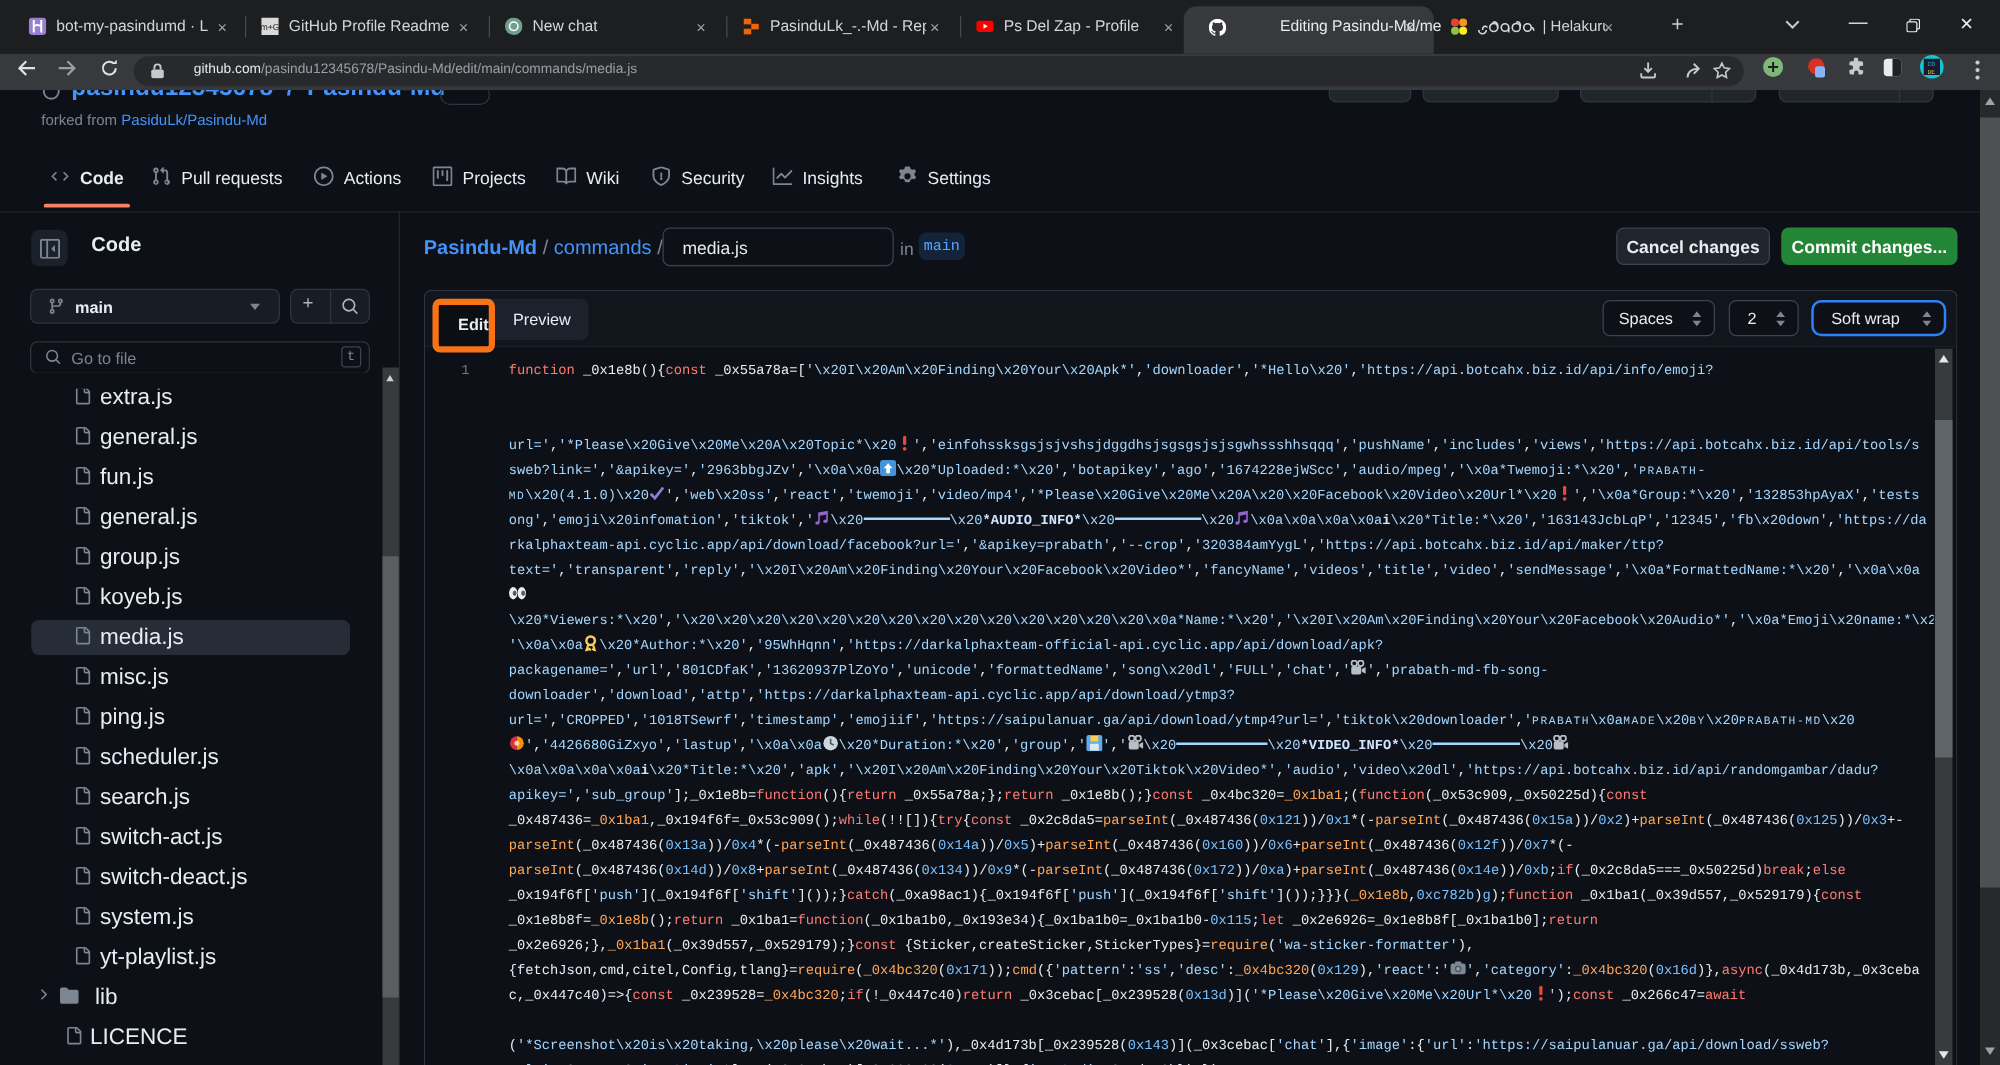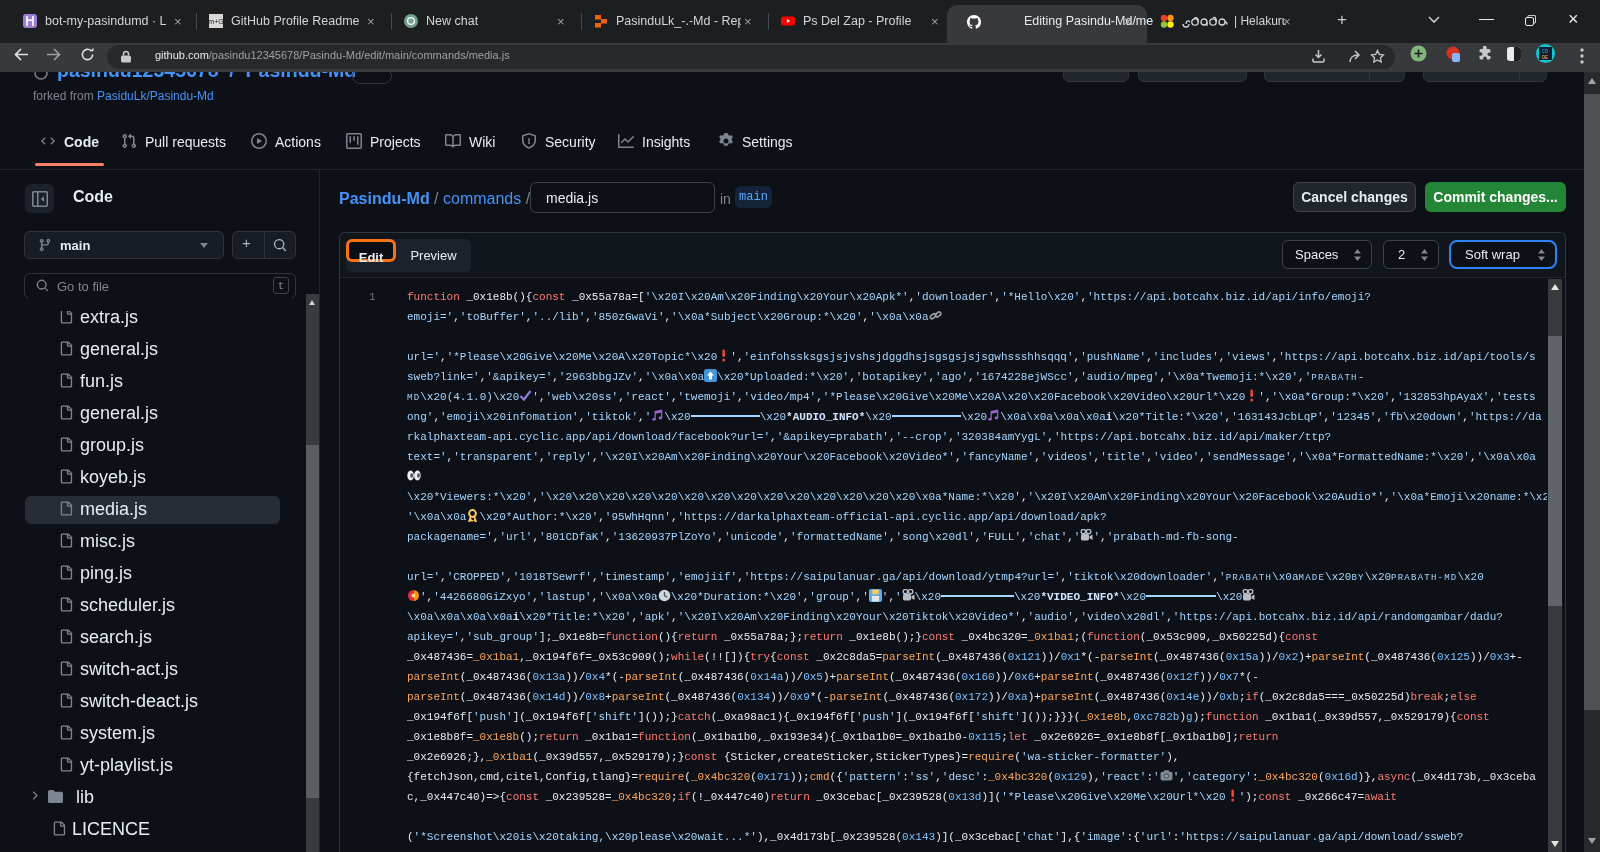--- a/index.html
+++ b/index.html
@@ -238,44 +238,38 @@
   <div class="abs" style="left:19px;top:20px;font-size:16px;white-space:nowrap"><span class="blue" style="font-weight:600">Pasindu-Md</span><span class="muted"> / </span><span class="blue">commands</span><span class="muted"> / </span></div>
   <div class="abs" style="left:210px;top:12px;width:185px;height:31px;border:1px solid #3c434d;border-radius:6px"></div>
   <div class="abs" style="left:226px;top:20px;font-size:14px;color:#e6edf3">media.js</div>
   <div class="abs" style="left:400px;top:21px;font-size:14px;color:#7d8590">in</div>
   <div class="abs" style="left:415px;top:16px;width:37px;height:22px;background:rgba(56,139,253,0.15);border-radius:6px;color:#58a6ff;font-size:12px;font-family:'Liberation Mono',monospace;text-align:center;line-height:22px">main</div>
   <div class="abs" style="left:973px;top:12px;width:123px;height:30px;background:#21262d;border:1px solid #3c434d;border-radius:6px;color:#e6edf3;font-size:14px;font-weight:600;text-align:center;line-height:28px">Cancel changes</div>
   <div class="abs" style="left:1105px;top:12px;width:141px;height:30px;background:#238636;border-radius:6px;color:#fff;font-size:14px;font-weight:600;text-align:center;line-height:30px">Commit changes...</div>
   <div id="edbox">
    <div id="edtoolbar">
     <div class="abs" style="left:6px;top:6px;width:125px;height:33px;background:#1c222b;border-radius:6px"></div>
-    <div class="abs" style="left:6px;top:6px;width:50px;height:23px;background:#0b0f14;border:3px solid #f97316;border-radius:6px;color:#e6edf3;font-size:13px;font-weight:700;text-align:center;line-height:31px">Edit</div>
+    <div class="abs" style="left:6px;top:6px;width:50px;height:43px;background:#0b0f14;border:5px solid #f97316;border-radius:6px;color:#e6edf3;font-size:13px;font-weight:700;text-align:right;line-height:31px">Edit</div>
     <div class="abs" style="left:56px;top:6px;width:75px;height:33px;color:#e6edf3;font-size:13px;text-align:center;line-height:33px">Preview</div>
     <div class="sel" style="left:942px;width:90px;padding-left:12px">Spaces<svg class="seltri" viewBox="0 0 9 12">
                 <path d="M4.5 0l3.5 4.5h-7z" fill="#7d8590"></path>
                 <path d="M4.5 12L1 7.5h7z" fill="#7d8590"></path>
               </svg></div>
     <div class="sel" style="left:1043px;width:56px;padding-left:14px">2<svg class="seltri" viewBox="0 0 9 12">
                 <path d="M4.5 0l3.5 4.5h-7z" fill="#7d8590"></path>
                 <path d="M4.5 12L1 7.5h7z" fill="#7d8590"></path>
               </svg></div>
     <div class="sel" style="left:1109px;width:108px;padding-left:14px;border:2px solid #2f81f7;border-radius:8px;line-height:25px">Soft wrap<svg class="seltri" style="top:7px" viewBox="0 0 9 12">
                 <path d="M4.5 0l3.5 4.5h-7z" fill="#7d8590"></path>
                 <path d="M4.5 12L1 7.5h7z" fill="#7d8590"></path>
               </svg></div>
    </div>
    <div class="abs" style="left:29px;top:54px;width:20px;height:20px;font-family:'Liberation Mono',monospace;font-size:11px;color:#6e7681;line-height:20px">1</div>
    <div id="code">
 <div class="crow" style="top:8px"><span class="k">function</span> _0x1e8b(){<span class="k">const</span> _0x55a78a=[<span class="s">'\x20I\x20Am\x20Finding\x20Your\x20Apk*'</span>,<span class="s">'downloader'</span>,<span class="s">'*Hello\x20'</span>,<span class="s">'https://api.botcahx.biz.id/api/info/emoji?</span></div>
-<div class="crow" style="top:28px"><span class="s">emoji='</span>,<span class="s">'toBuffer'</span>,<span class="s">'../lib'</span>,<span class="s">'850zGwaVi'</span>,<span class="s">'\x0a*Subject\x20Group:*\x20'</span>,<span class="s">'\x0a\x0a<span class="em"><svg width="13" height="13" viewBox="0 0 13 13">
-                    <g fill="none" stroke="#9aa0a6" stroke-width="1.6">
-                      <rect x="1" y="5.5" width="6" height="3.5" rx="1.7" transform="rotate(-40 4 7.2)"></rect>
-                      <rect x="6" y="3.8" width="6" height="3.5" rx="1.7" transform="rotate(-40 9 5.5)"></rect>
-                    </g>
-                  </svg></span></span></div>
 <div class="crow" style="top:68px"><span class="s">url='</span>,<span class="s">'*Please\x20Give\x20Me\x20A\x20Topic*\x20<span class="em"><svg width="13" height="13" viewBox="0 0 13 13">
                     <rect x="5.4" y="0.5" width="2.6" height="7.6" rx="1.3" fill="#e8473f"></rect>
                     <circle cx="6.7" cy="11" r="1.5" fill="#e8473f"></circle>
                   </svg></span>'</span>,<span class="s">'einfohssksgsjsjvshsjdggdhsjsgsgsjsjsgwhssshhsqqq'</span>,<span class="s">'pushName'</span>,<span class="s">'includes'</span>,<span class="s">'views'</span>,<span class="s">'https://api.botcahx.biz.id/api/tools/s</span></div>
 <div class="crow" style="top:88px"><span class="s">sweb?link='</span>,<span class="s">'&amp;apikey='</span>,<span class="s">'2963bbgJZv'</span>,<span class="s">'\x0a\x0a<span class="em"><svg width="13" height="13" viewBox="0 0 13 13">
                     <rect width="13" height="13" rx="2.6" fill="#4394d8"></rect>
                     <path d="M6.5 2.5L10 6.5H8v4H5v-4H3z" fill="#fff"></path>
                   </svg></span>\x20*Uploaded:*\x20'</span>,<span class="s">'botapikey'</span>,<span class="s">'ago'</span>,<span class="s">'1674228ejWScc'</span>,<span class="s">'audio/mpeg'</span>,<span class="s">'\x0a*Twemoji:*\x20'</span>,<span class="s">'<span class="sc">PRABATH</span>-</span></div>
 <div class="crow" style="top:108px"><span class="s"><span class="sc">MD</span>\x20(4.1.0)\x20<span class="em"><svg width="13" height="13" viewBox="0 0 13 13">
                     <path d="M1.5 7l3.4 3.5L11.5 2" fill="none" stroke="#8a7fd6" stroke-width="2.2"></path>
@@ -306,20 +300,21 @@
 <div class="crow" style="top:228px"><span class="s">'\x0a\x0a<span class="em"><svg width="13" height="13" viewBox="0 0 13 13">
                     <circle cx="6.5" cy="4.5" r="3.4" fill="none" stroke="#fdcb58" stroke-width="2"></circle>
                     <path d="M4.8 7.2L3.2 12.2l2-1.2 1.5 1.2M8.2 7.2l1.6 5-2-1.2" fill="none" stroke="#fdcb58" stroke-width="1.8"></path>
                   </svg></span>\x20*Author:*\x20'</span>,<span class="s">'95WhHqnn'</span>,<span class="s">'https://darkalphaxteam-official-api.cyclic.app/api/download/apk?</span></div>
 <div class="crow" style="top:248px"><span class="s">packagename='</span>,<span class="s">'url'</span>,<span class="s">'801CDfaK'</span>,<span class="s">'13620937PlZoYo'</span>,<span class="s">'unicode'</span>,<span class="s">'formattedName'</span>,<span class="s">'song\x20dl'</span>,<span class="s">'FULL'</span>,<span class="s">'chat'</span>,<span class="s">'<span class="em"><svg width="13" height="13" viewBox="0 0 13 13">
                     <circle cx="3.4" cy="2.6" r="2.2" fill="none" stroke="#b8bec5" stroke-width="1.4"></circle>
                     <circle cx="8.6" cy="2.6" r="2.2" fill="none" stroke="#b8bec5" stroke-width="1.4"></circle>
                     <rect x="1" y="5" width="8" height="6.5" rx="1.4" fill="#b8bec5"></rect>
                     <path d="M9.5 7.2l3-1.7v5.5l-3-1.7z" fill="#b8bec5"></path>
                   </svg></span>'</span>,<span class="s">'prabath-md-fb-song-</span></div>
+<div class="crow" style="top:268px"><span class="s">downloader'</span>,<span class="s">'download'</span>,<span class="s">'attp'</span>,<span class="s">'https://darkalphaxteam-api.cyclic.app/api/download/ytmp3?</span></div>
 <div class="crow" style="top:288px"><span class="s">url='</span>,<span class="s">'CROPPED'</span>,<span class="s">'1018TSewrf'</span>,<span class="s">'timestamp'</span>,<span class="s">'emojiif'</span>,<span class="s">'https://saipulanuar.ga/api/download/ytmp4?url='</span>,<span class="s">'tiktok\x20downloader'</span>,<span class="s">'<span class="sc">PRABATH</span>\x0a<span class="sc">MADE</span>\x20<span class="sc">BY</span>\x20<span class="sc">PRABATH-MD</span>\x20</span></div>
 <div class="crow" style="top:308px"><span class="s"><span class="em"><svg width="13" height="13" viewBox="0 0 13 13">
                     <path d="M6.5 1a5.5 5.5 0 010 11z" fill="#f4900c"></path>
                     <path d="M6.5 1a5.5 5.5 0 000 11z" fill="#dd2e44"></path>
                     <circle cx="6.5" cy="6.5" r="2" fill="#ffd983"></circle>
                   </svg></span>'</span>,<span class="s">'4426680GiZxyo'</span>,<span class="s">'lastup'</span>,<span class="s">'\x0a\x0a<span class="em"><svg width="13" height="13" viewBox="0 0 13 13">
                     <circle cx="6.5" cy="6.5" r="5.8" fill="#ccd6dd"></circle>
                     <path d="M6.5 3v3.8l2.6 1.3" stroke="#54595e" stroke-width="1.3" fill="none"></path>
                   </svg></span>\x20*Duration:*\x20'</span>,<span class="s">'group'</span>,<span class="s">'<span class="em"><svg width="13" height="13" viewBox="0 0 13 13">
                     <rect width="13" height="13" rx="2" fill="#5dadec"></rect>

